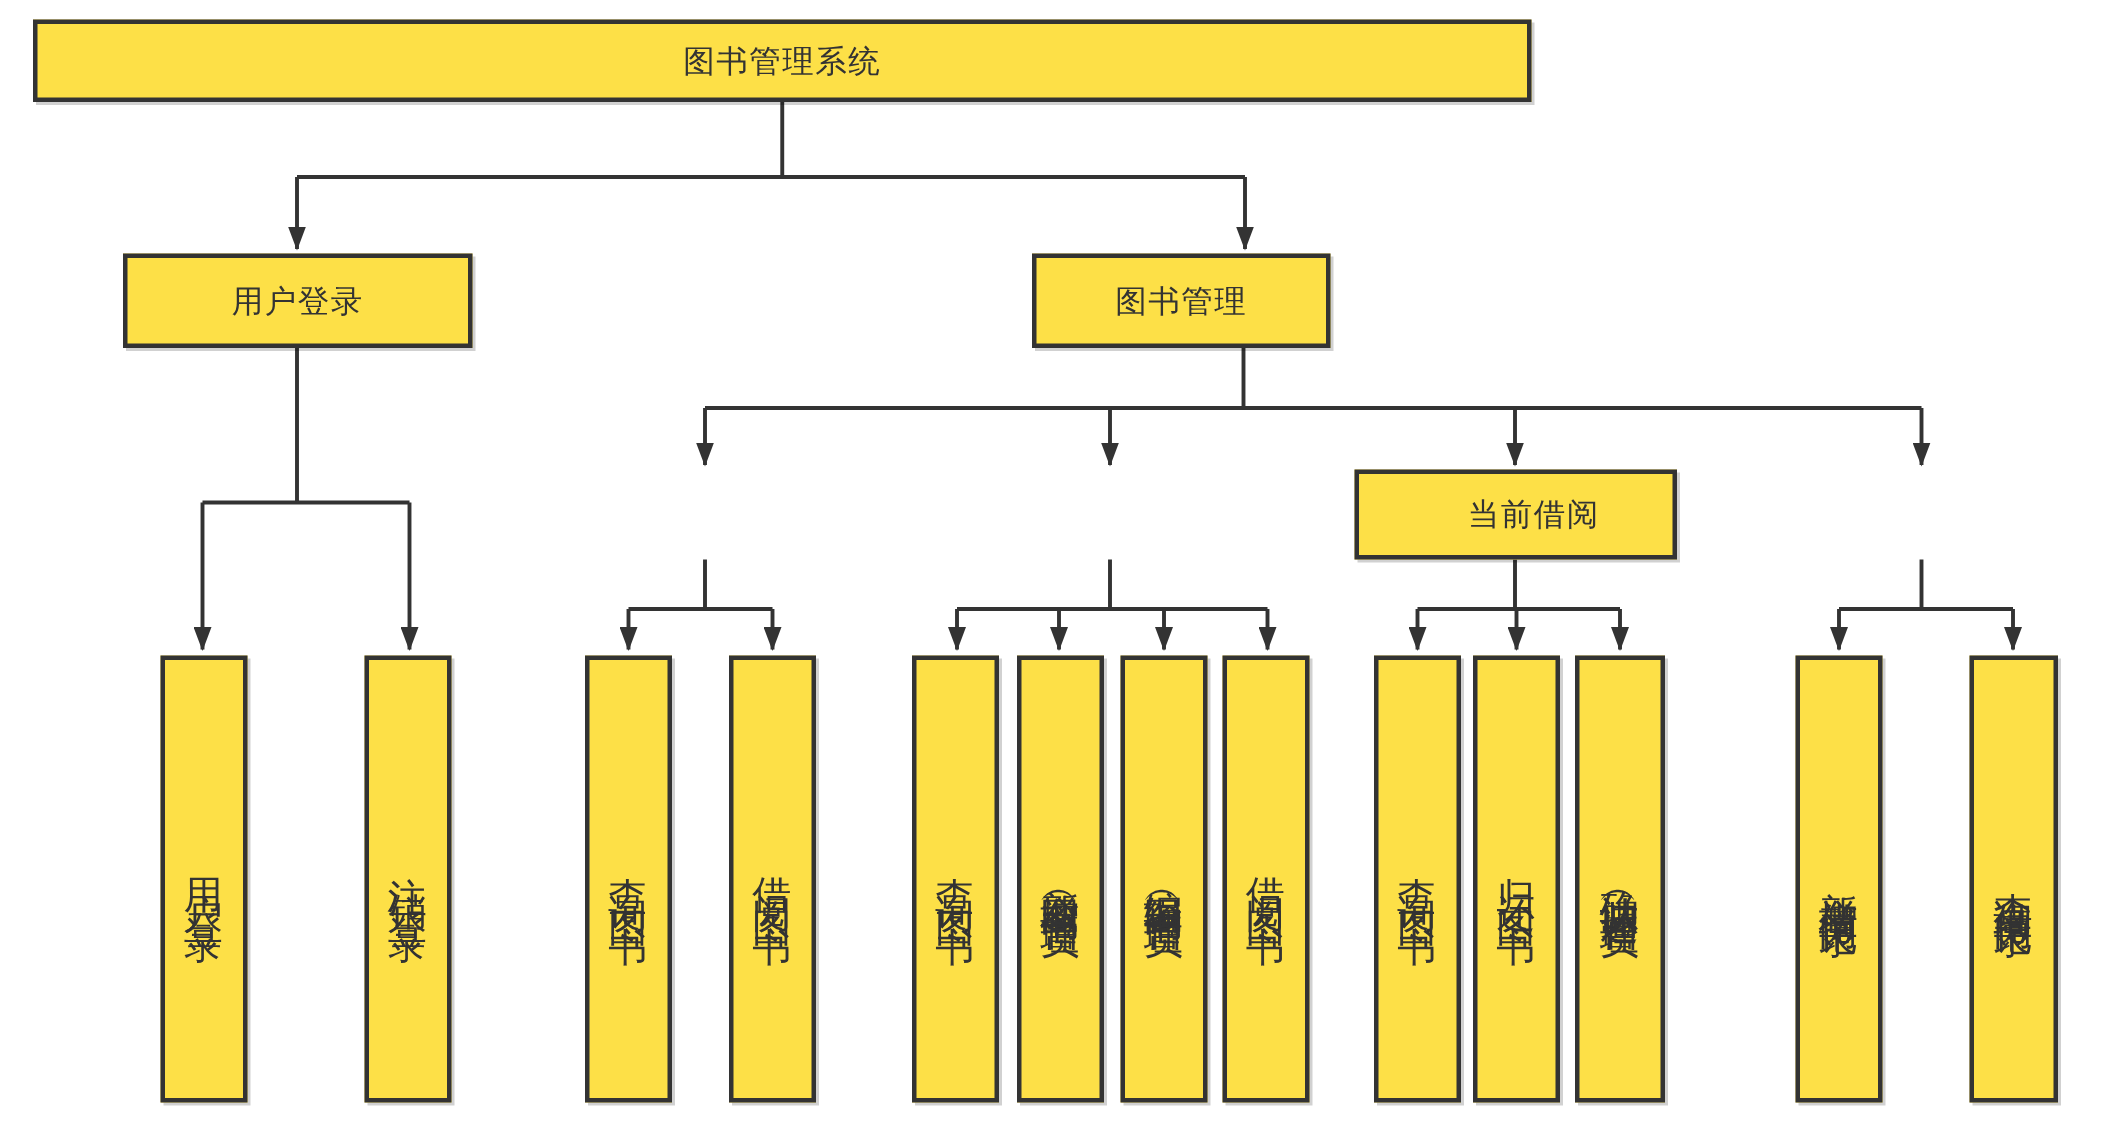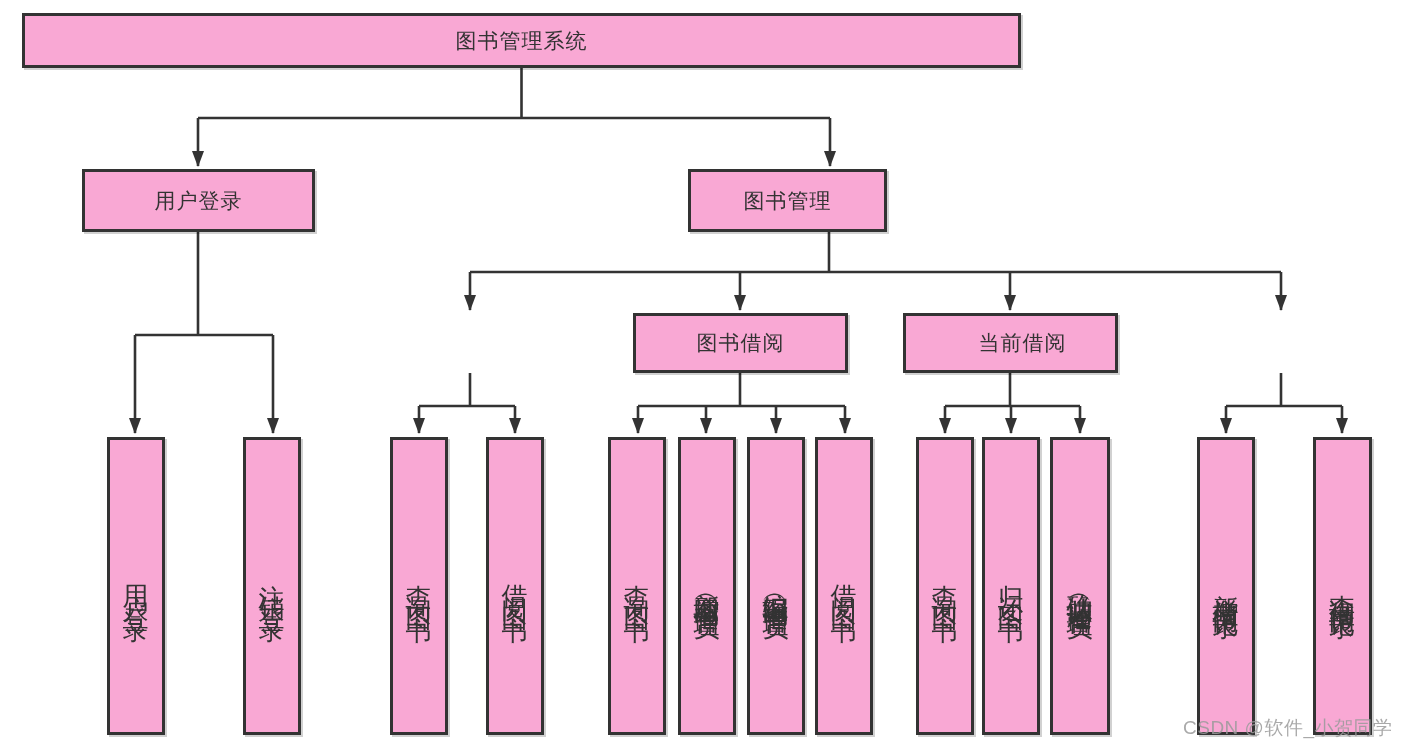--- a/index.html
+++ b/index.html
@@ -17,21 +17,21 @@
   }
   .connectors{
     position:absolute;left:0;top:0;width:1405px;height:747px;
     pointer-events:none;
   }
   .connectors path{stroke:var(--line,#333);stroke-width:2.6;fill:none;}
   #arrowhead path{fill:var(--line,#333);stroke:none;}
   .box{
     position:absolute;
     box-sizing:border-box;
-    background:#f9a8d4;
+    background:#fde047;
     border:3px solid var(--line,#333);
     box-shadow:2px 2px 0 rgba(0,0,0,0.18);
     display:flex;
     align-items:center;
     justify-content:center;
   }
   .hlabel{
     font-size:21px;
     letter-spacing:1px;
     white-space:nowrap;
@@ -89,21 +89,20 @@
     <path marker-end="url(#arrowhead)" d="M1080 406 V433"></path>
     <path marker-end="url(#arrowhead)" d="M1226 406 V433"></path>
     <path marker-end="url(#arrowhead)" d="M1342 406 V433"></path>
   </svg>
 
   <div class="box hlabel" style="left:22px;top:13px;width:999px;height:55px;">图书管理系统</div>
 
   <div class="box hlabel" style="left:82px;top:169px;width:233px;height:63px;">用户登录</div>
   <div class="box hlabel" style="left:688px;top:169px;width:199px;height:63px;text-align:right;">图书管理</div>
 
-  <div class="box hlabel" style="left:633px;top:313px;width:215px;height:60px;">图书借阅</div>
   <div class="box hlabel" style="left:903px;top:313px;width:215px;height:60px;padding-left:24px;">当前借阅</div>
 
   <div class="box" style="left:107px;top:437px;width:58px;height:298px;">
     <span class="vlabel v-short">用户登录</span>
   </div>
   <div class="box" style="left:243px;top:437px;width:58px;height:298px;">
     <span class="vlabel v-short">注销登录</span>
   </div>
 
   <div class="box" style="left:390px;top:437px;width:58px;height:298px;">
@@ -136,15 +135,14 @@
     <span class="vlabel v-long">确认归还（管理员）</span>
   </div>
 
   <div class="box" style="left:1197px;top:437px;width:58px;height:298px;">
     <span class="vlabel v-mid">新增借阅记录</span>
   </div>
   <div class="box" style="left:1313px;top:437px;width:59px;height:298px;">
     <span class="vlabel v-mid">查询借阅记录</span>
   </div>
 
-  <div class="watermark">CSDN @软件_小贺同学</div>
 
 </div>
 
 </body></html>

